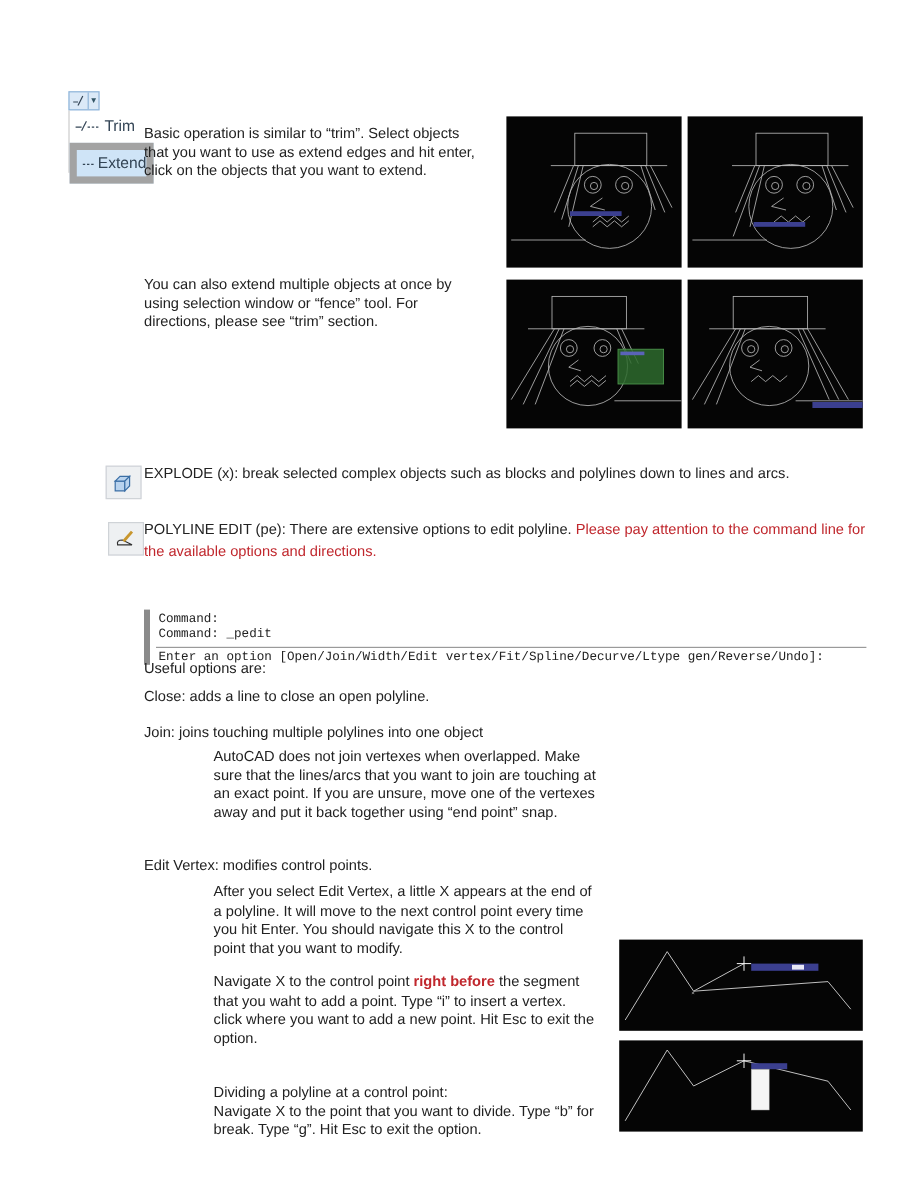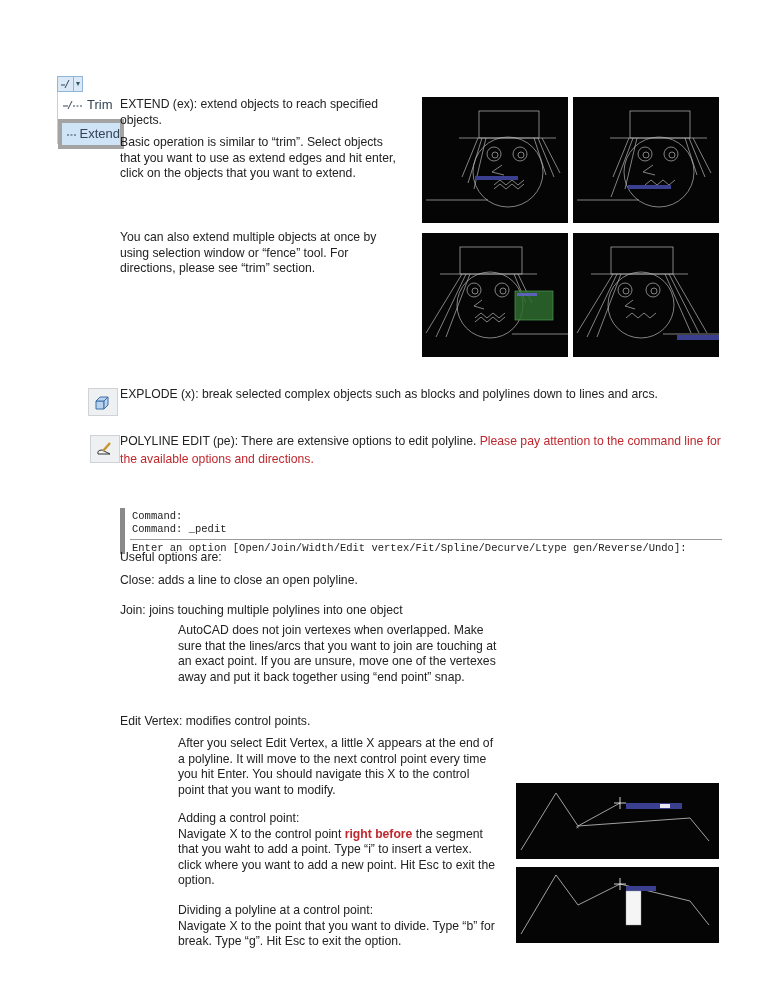--- a/index.html
+++ b/index.html
@@ -10,21 +10,21 @@
   .red { color:#c0272d; }
   .redb { color:#c0272d; font-weight:bold; }
 
   
   .tool-top { left:57px; top:76px; width:24px; height:14px; border:1px solid #8fb5d9; background:#dbe9f7; display:flex; }
   .tool-top .half { flex:1; display:flex; align-items:center; justify-content:center; font-size:8px; color:#356; }
   .tool-top .half + .half { border-left:1px solid #8fb5d9; max-width:8px; }
   .tool-menu { left:57px; top:92px; width:59px; height:52px; border-left:1px solid #ccc; }
   .tool-item { position:absolute; left:0; width:58px; height:22px; display:flex; align-items:center; font-size:13px; color:#345; }
   .tool-item svg { margin:0 3px 0 4px; }
-  .tool-item.sel { background:#cfe4f7; border:4px solid #a3a3a3; }
+  .tool-item.sel { background:#cfe4f7; border:6px solid #a3a3a3; }
 
   
   .cad { background:#050505; }
   .cad svg { display:block; }
 
   .icon-btn { width:28px; height:26px; background:#eef0f2; border:1px solid #cfd3d7; display:flex; align-items:center; justify-content:center; }
 
   
   .cmd { left:120px; top:508px; width:602px; height:46px; font-family:"Liberation Mono", monospace; font-size:10.5px; color:#222; }
   .cmd .bar { position:absolute; left:0; top:0; width:5px; height:46px; background:#8a8a8a; }
@@ -55,21 +55,20 @@
   <div class="tool-item sel" style="top:27px;">
     <svg width="22" height="10">
         <line x1="1" y1="6" x2="12" y2="6" stroke="#345" stroke-dasharray="2,1.5"></line>
         <line x1="14" y1="9" x2="18" y2="1" stroke="#345"></line>
       </svg>
     <span>Extend</span>
   </div>
 </div>
 
 <div class="abs" style="left:120px; top:97px; width:280px;">
-  <p class="p">EXTEND (ex): extend objects to reach specified objects.</p>
   <p class="p" style="margin-top:7px;">Basic operation is similar to “trim”.  Select objects that you want to use as extend edges and hit enter, click on the objects that you want to extend.</p>
 </div>
 <div class="abs" style="left:120px; top:230px; width:280px;">
   <p class="p">You can also extend multiple objects at once by using selection window or “fence” tool.  For directions, please see “trim” section.</p>
 </div>
 
 <div class="abs cad" style="left:422px; top:97px; width:146px; height:126px;">
   <svg width="146" height="126" stroke="#b8b8b8" fill="none" stroke-width="0.7">
     <rect x="57" y="14" width="60" height="27"></rect>
     <line x1="37" y1="41" x2="134" y2="41"></line>
@@ -183,21 +182,20 @@
 
 <p class="abs p" style="left:120px; top:550px;">Useful options are:</p>
 <p class="abs p" style="left:120px; top:573px;">Close: adds a line to close an open polyline.</p>
 <p class="abs p" style="left:120px; top:603px;">Join: joins touching multiple polylines into one object</p>
 <p class="abs p" style="left:178px; top:623px; width:320px;">AutoCAD does not join vertexes when overlapped.  Make sure that the lines/arcs that you want to join are touching at an exact point.  If you are unsure, move one of the vertexes away and put it back together using “end point” snap.</p>
 
 <p class="abs p" style="left:120px; top:714px;">Edit Vertex: modifies control points.</p>
 <p class="abs p" style="left:178px; top:736px; width:320px;">After you select Edit Vertex, a little X appears at the end of a polyline.  It will move to the next control point every time you hit Enter.  You should navigate this X to the control point that you want to modify.</p>
 
 <div class="abs" style="left:178px; top:811px; width:318px;">
-  <p class="p">Adding a control point:</p>
   <p class="p"><span>Navigate X to the control point </span><span class="redb">right before</span><span> the segment that you waht to add a point.  Type “i” to insert a vertex. click where you want to add a new point. Hit Esc to exit the option.</span></p>
 </div>
 
 <div class="abs" style="left:178px; top:903px; width:318px;">
   <p class="p">Dividing a polyline at a control point:</p>
   <p class="p">Navigate X to the point that you want to divide.  Type “b” for break.  Type “g”.  Hit Esc to exit the option.</p>
 </div>
 
 <div class="abs cad" style="left:516px; top:783px; width:203px; height:76px;">
   <svg width="203" height="76" stroke="#c8c8c8" fill="none" stroke-width="0.8">

